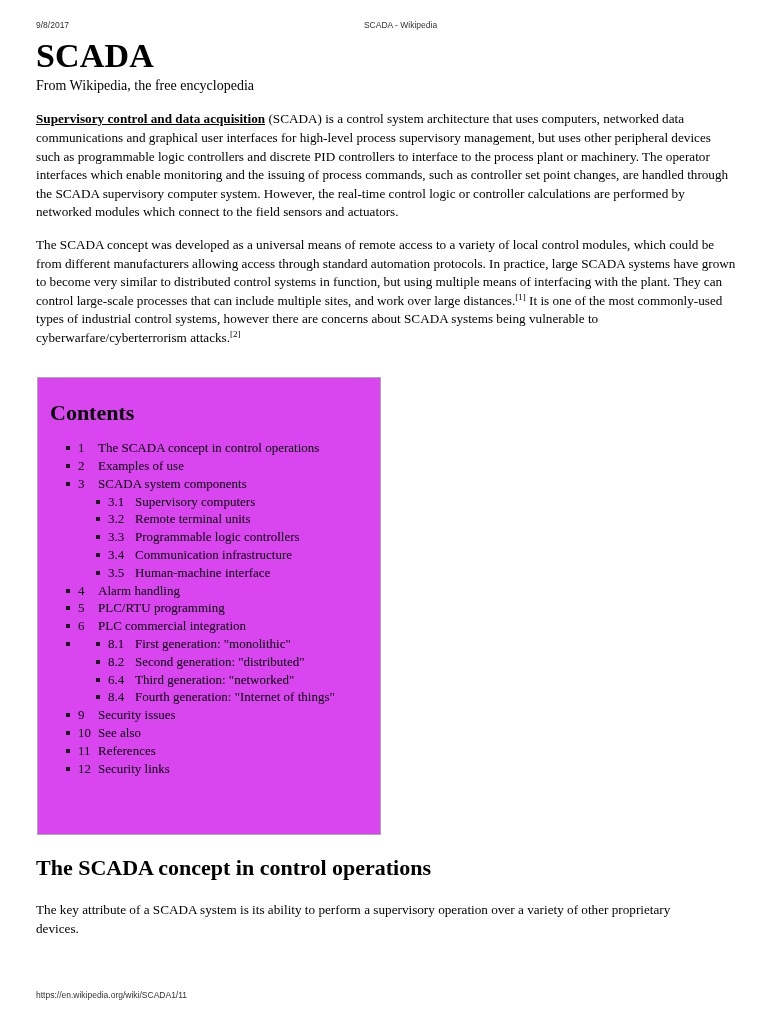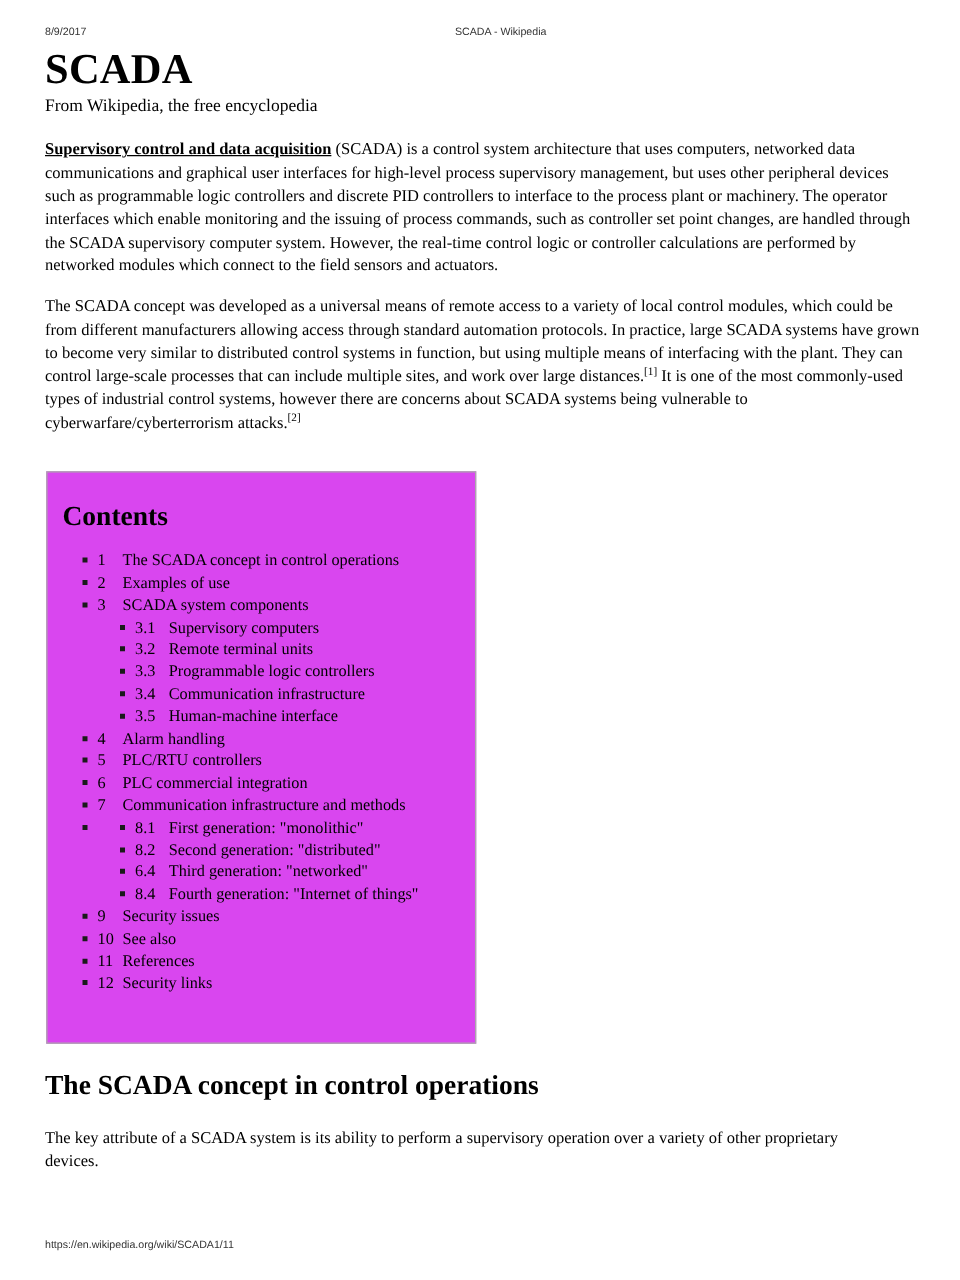--- a/index.html
+++ b/index.html
@@ -156,21 +156,21 @@
     top: 901px;
     width: 670px;
   }
 </style>
 </head>
 <body>
 
 <div class="page">
 
   <div class="print-header">
-    <span class="left">8/9/2017</span>
+    <span class="left">9/8/2017</span>
     <span class="mid">SCADA - Wikipedia</span>
     <span class="right"></span>
   </div>
 
   <div class="article">
     <h1 class="page-title">SCADA</h1>
     <div class="subtitle">From Wikipedia, the free encyclopedia</div>
 
     <p class="para">
       <span class="lead">Supervisory control and data acquisition</span><span> (SCADA) is a control system architecture that uses computers, networked data communications and graphical user interfaces for high-level process supervisory management, but uses other peripheral devices such as programmable logic controllers and discrete PID controllers to interface to the process plant or machinery. The operator interfaces which enable monitoring and the issuing of process commands, such as controller set point changes, are handled through the SCADA supervisory computer system. However, the real-time control logic or controller calculations are performed by networked modules which connect to the field sensors and actuators.</span>
@@ -187,23 +187,22 @@
         <li class="toc-item"><span class="bullet"></span><span class="row"><span class="num">1</span><span class="lbl">The SCADA concept in control operations</span></span></li>
         <li class="toc-item"><span class="bullet"></span><span class="row"><span class="num">2</span><span class="lbl">Examples of use</span></span></li>
         <li class="toc-item"><span class="bullet"></span><span class="row"><span class="num">3</span><span class="lbl">SCADA system components</span></span><ul class="toc-sublist">
             <li class="toc-item sub"><span class="bullet"></span><span class="row"><span class="num">3.1</span><span class="lbl">Supervisory computers</span></span></li>
             <li class="toc-item sub"><span class="bullet"></span><span class="row"><span class="num">3.2</span><span class="lbl">Remote terminal units</span></span></li>
             <li class="toc-item sub"><span class="bullet"></span><span class="row"><span class="num">3.3</span><span class="lbl">Programmable logic controllers</span></span></li>
             <li class="toc-item sub"><span class="bullet"></span><span class="row"><span class="num">3.4</span><span class="lbl">Communication infrastructure</span></span></li>
             <li class="toc-item sub"><span class="bullet"></span><span class="row"><span class="num">3.5</span><span class="lbl">Human-machine interface</span></span></li>
           </ul></li>
         <li class="toc-item"><span class="bullet"></span><span class="row"><span class="num">4</span><span class="lbl">Alarm handling</span></span></li>
-        <li class="toc-item"><span class="bullet"></span><span class="row"><span class="num">5</span><span class="lbl">PLC/RTU controllers</span></span></li>
+        <li class="toc-item"><span class="bullet"></span><span class="row"><span class="num">5</span><span class="lbl">PLC/RTU programming</span></span></li>
         <li class="toc-item"><span class="bullet"></span><span class="row"><span class="num">6</span><span class="lbl">PLC commercial integration</span></span></li>
-        <li class="toc-item"><span class="bullet"></span><span class="row"><span class="num">7</span><span class="lbl">Communication infrastructure and methods</span></span></li>
         <li class="toc-item"><span class="bullet"></span><ul class="toc-sublist">
             <li class="toc-item sub"><span class="bullet"></span><span class="row"><span class="num">8.1</span><span class="lbl">First generation: "monolithic"</span></span></li>
             <li class="toc-item sub"><span class="bullet"></span><span class="row"><span class="num">8.2</span><span class="lbl">Second generation: "distributed"</span></span></li>
             <li class="toc-item sub"><span class="bullet"></span><span class="row"><span class="num">6.4</span><span class="lbl">Third generation: "networked"</span></span></li>
             <li class="toc-item sub"><span class="bullet"></span><span class="row"><span class="num">8.4</span><span class="lbl">Fourth generation: "Internet of things"</span></span></li>
           </ul></li>
         <li class="toc-item"><span class="bullet"></span><span class="row"><span class="num">9</span><span class="lbl">Security issues</span></span></li>
         <li class="toc-item"><span class="bullet"></span><span class="row"><span class="num">10</span><span class="lbl">See also</span></span></li>
         <li class="toc-item"><span class="bullet"></span><span class="row"><span class="num">11</span><span class="lbl">References</span></span></li>
         <li class="toc-item"><span class="bullet"></span><span class="row"><span class="num">12</span><span class="lbl">Security links</span></span></li>

